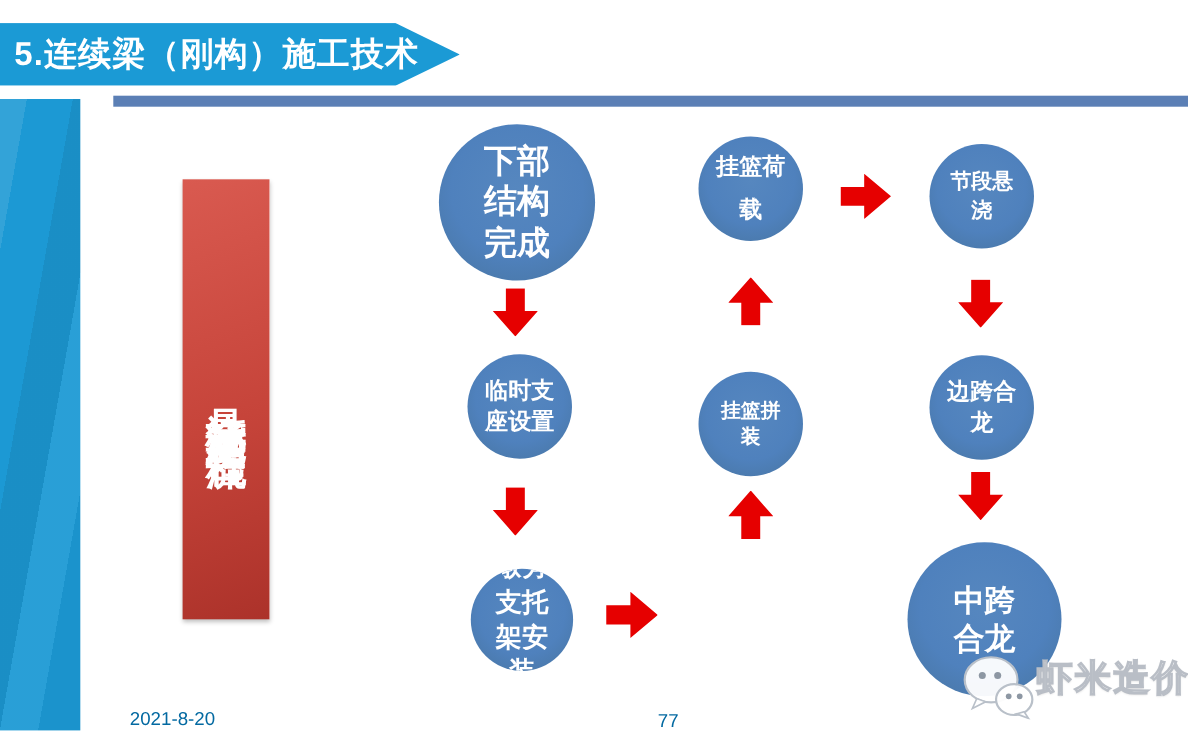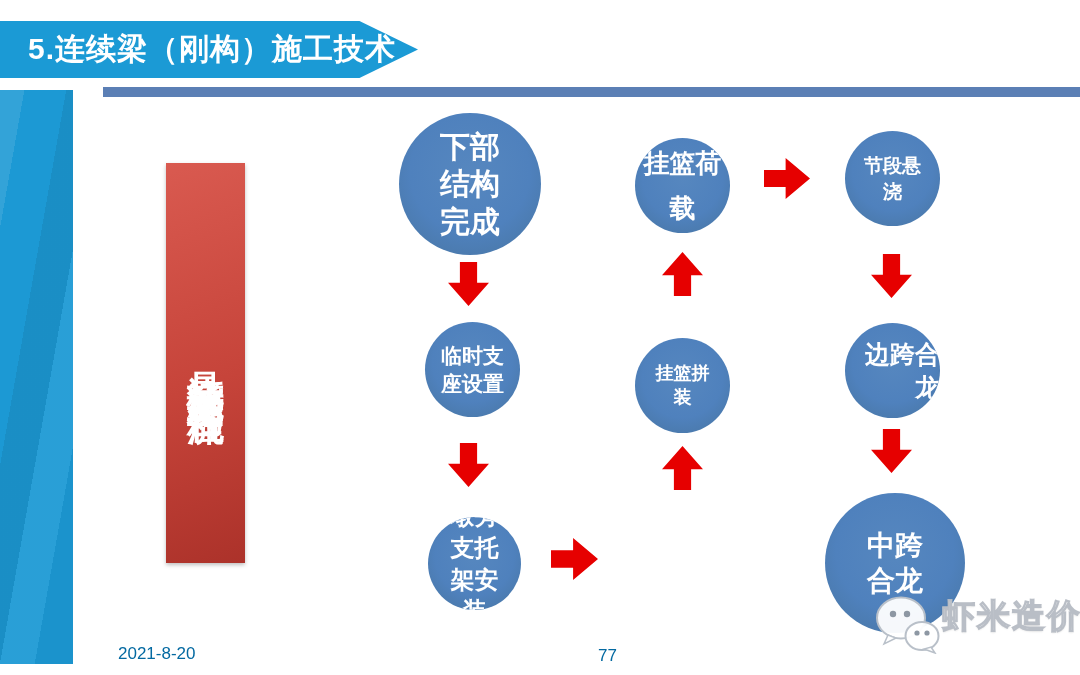--- a/index.html
+++ b/index.html
@@ -7,21 +7,21 @@
   .slide {
     position:relative; width:1080px; height:675px;
     background:#ffffff; overflow:hidden;
   }
 
   
   .banner {
     position:absolute; left:0; top:21px; width:418px; height:57px;
     background:#1b9ad5;
     clip-path: polygon(0 0, 86% 0, 100% 50%, 86% 100%, 0 100%);
-    display:flex; align-items:center; padding-left:28px;
+    display:flex; align-items:center; padding-left:13px;
     color:#fff; font-size:30px; font-weight:bold; letter-spacing:1px;
   }
 
   
   .top-rule {
     position:absolute; left:103px; top:87px; right:0; height:10px;
     background:#5b7fb5;
   }
 
   
@@ -115,37 +115,37 @@
     <span>座设置</span>
   </div>
 
   <div class="node" style="left:428px; top:517px; width:93px; height:93px; font-size:24px;">
     <span>墩旁</span>
     <span>支托</span>
     <span>架安</span>
     <span>装</span>
   </div>
 
-  <div class="node" style="left:635px; top:138px; width:95px; height:95px; font-size:26px;gap:11px;">
+  <div class="node" style="left:635px; top:124px; width:95px; height:95px; font-size:21px;gap:11px;">
     <span>挂篮荷</span>
     <span>载</span>
   </div>
 
   <div class="node" style="left:635px; top:338px; width:95px; height:95px; font-size:18px;">
     <span>挂篮拼</span>
     <span>装</span>
   </div>
 
 
   <div class="node" style="left:845px; top:131px; width:95px; height:95px; font-size:19px;">
     <span>节段悬</span>
     <span>浇</span>
   </div>
 
-  <div class="node" style="left:845px; top:323px; width:95px; height:95px; font-size:25px;align-items:flex-end;">
+  <div class="node" style="left:845px; top:323px; width:95px; height:95px; font-size:21px;">
     <span>边跨合</span>
     <span>龙</span>
   </div>
 
   <div class="node node-lg" style="left:825px; top:493px; width:140px; height:140px; font-size:28px;">
     <span>中跨</span>
     <span>合龙</span>
   </div>
 
   <div class="arrow arrow-down" style="left:448px; top:262px; width:41px; height:44px;"></div>

